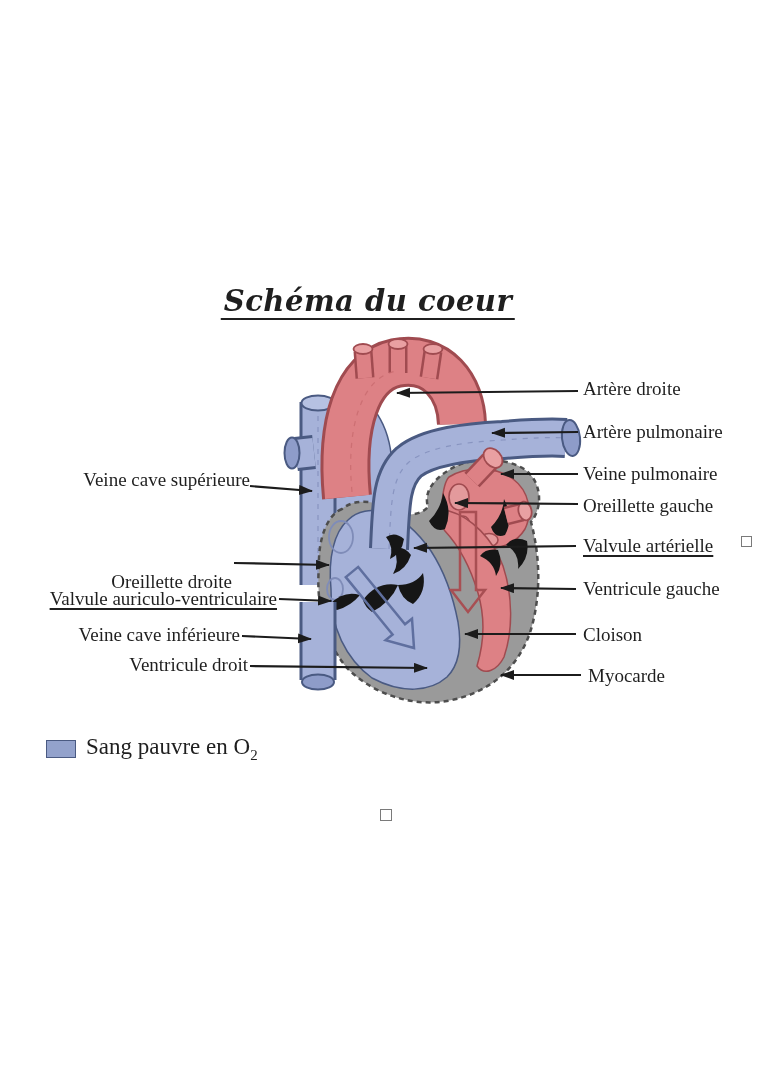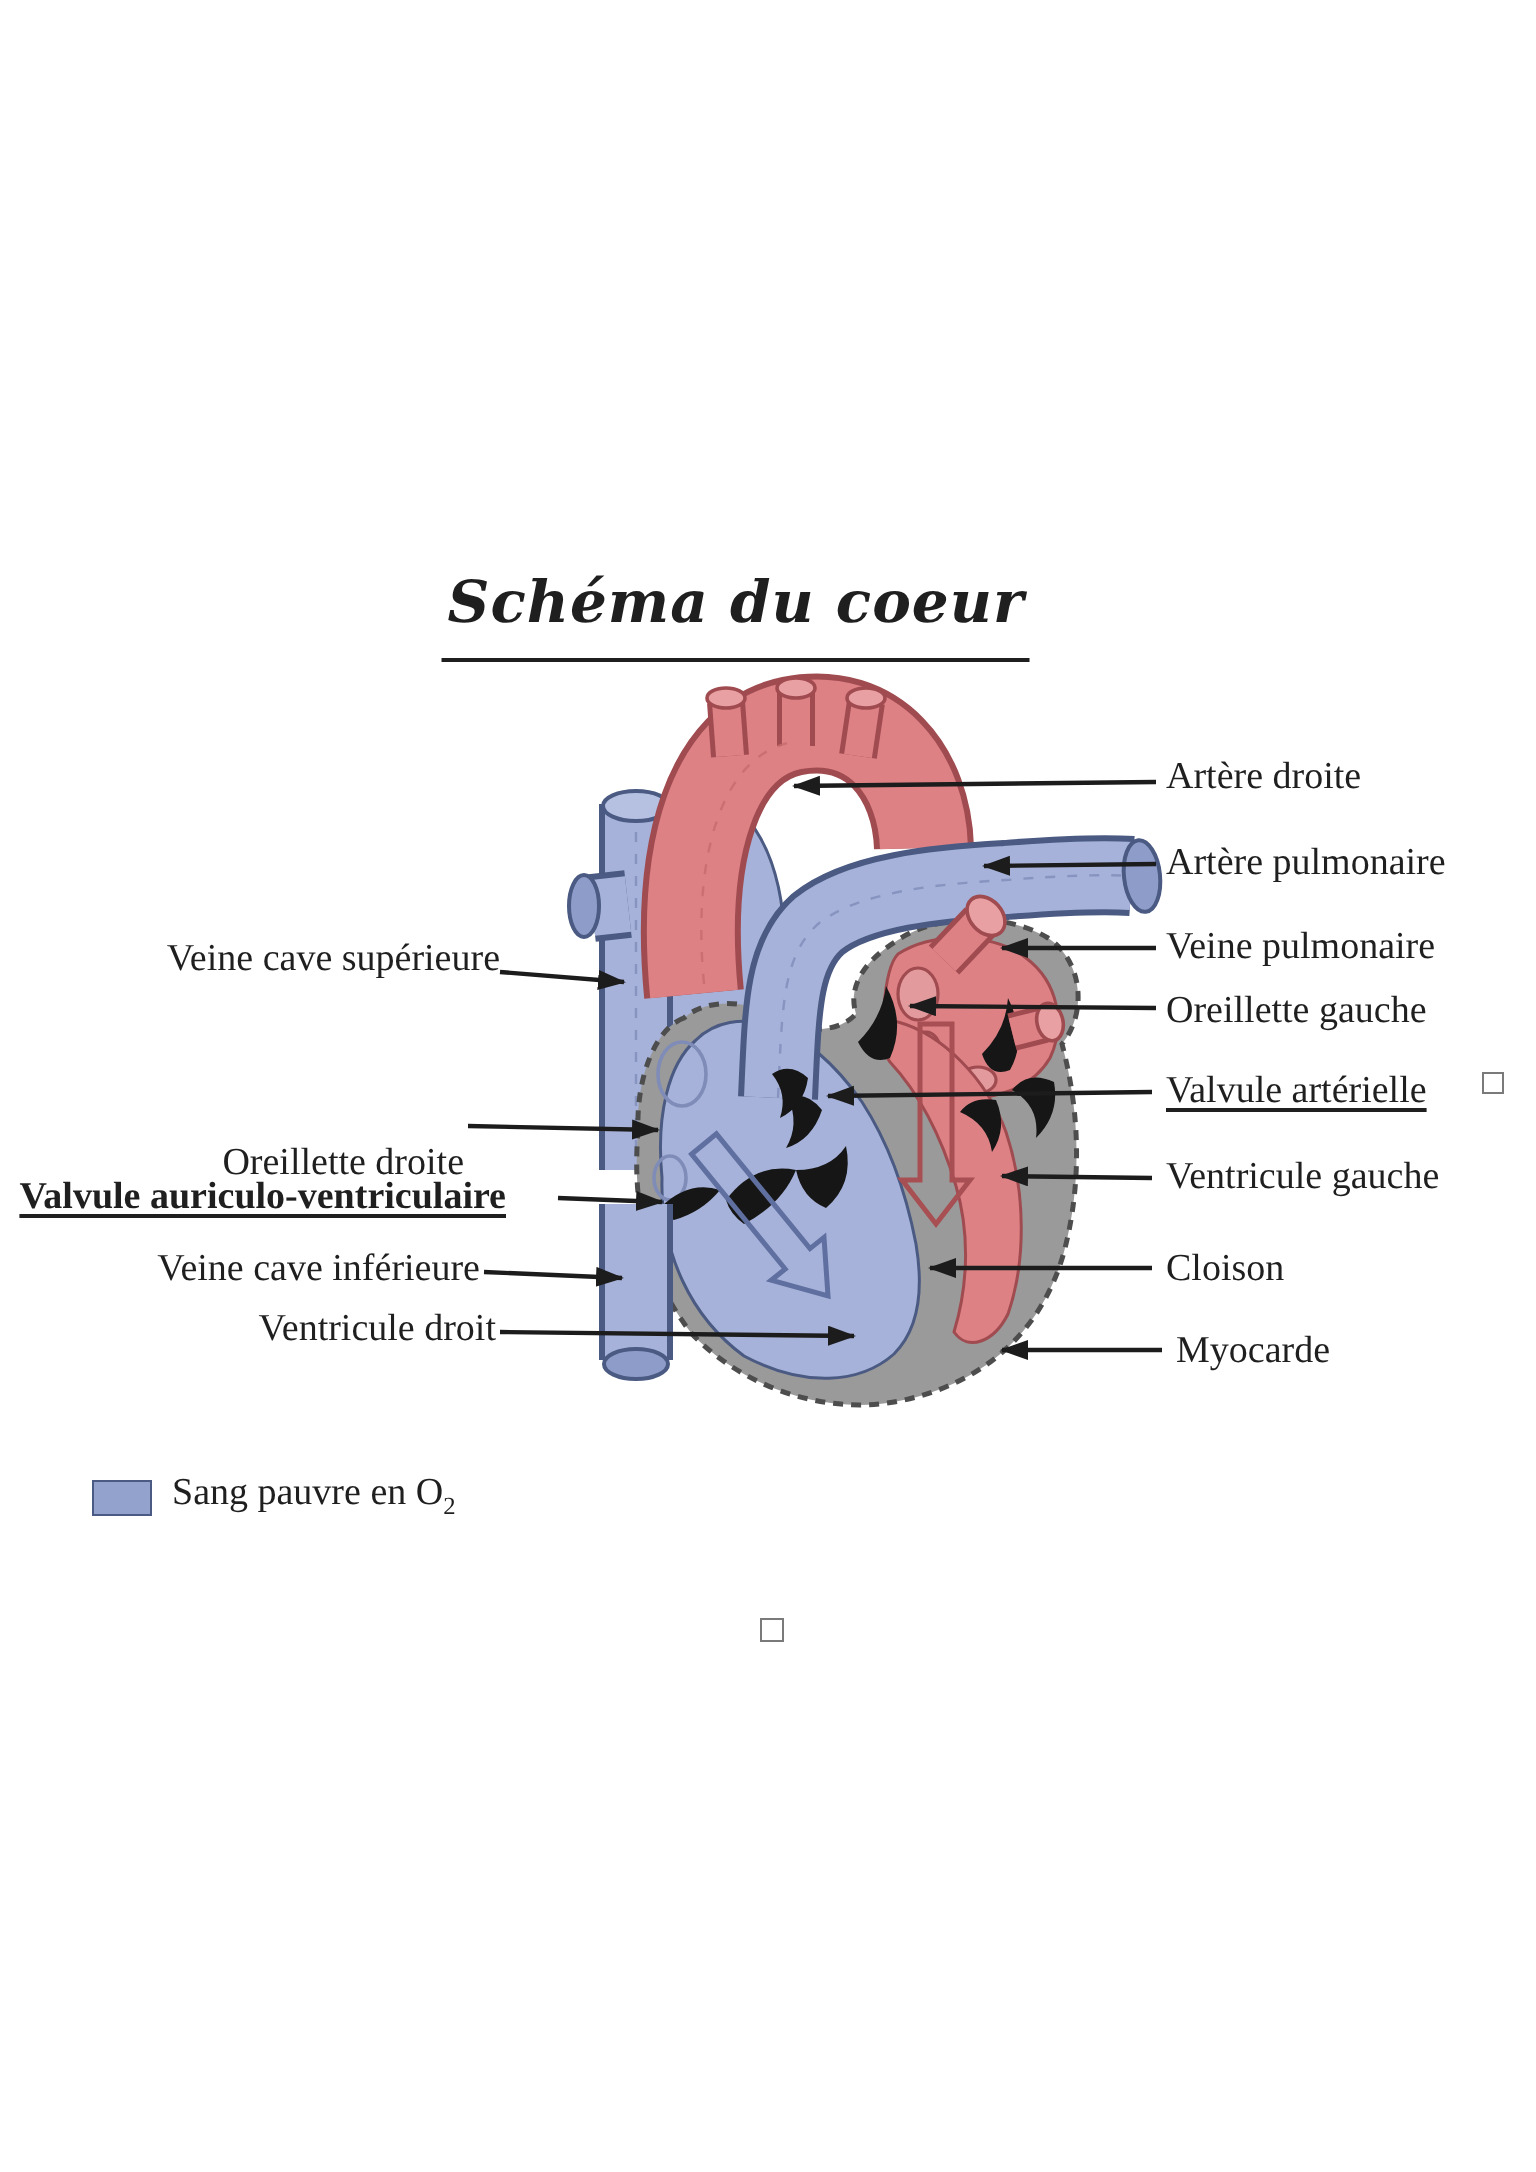--- a/index.html
+++ b/index.html
@@ -5,34 +5,34 @@
   html,body{margin:0;padding:0;}
   body{
     width:768px;height:1086px;position:relative;background:#ffffff;
     font-family:"Liberation Serif","DejaVu Serif",serif;color:var(--ink,#1f1f1f);
     overflow:hidden;
   }
   .page-title{
     position:absolute;top:284px;left:368px;transform:translateX(-50%);
     font-family:"DejaVu Serif","Liberation Serif",serif;
     font-size:29px;font-weight:bold;font-style:italic;letter-spacing:.5px;
-    border-bottom:2.5px solid var(--ink,#1f1f1f);padding:0 3px 11px 3px;white-space:nowrap;
+    border-bottom:2.5px solid var(--ink,#1f1f1f);padding:0 3px 0 3px;white-space:nowrap;
   }
   .lbl{
     position:absolute;font-size:19px;line-height:21px;white-space:nowrap;
   }
   .lbl.left{text-align:right;}
   .lbl.u{text-decoration:underline;text-decoration-thickness:1.5px;text-underline-offset:3px;}
   svg.diagram{position:absolute;left:0;top:0;}
   .legend{position:absolute;left:46px;top:735px;}
   .legend-row{display:flex;align-items:center;height:27px;}
   .swatch{width:30px;height:18px;margin-right:10px;box-sizing:border-box;}
   .swatch-blue{background:var(--legend-blue,#93a2cc);border:1.5px solid var(--blood-blue-dark,#4a5a82);}
   .swatch-red{background:var(--legend-red,#dd7e80);border:1.5px solid var(--blood-red-dark,#a04b50);}
-  .legend-text{font-size:19px;}
+  .legend-text{font-size:23px;}
   .legend-text sub{font-size:.65em;}
   .sq{position:absolute;border:1.2px solid #7a7a7a;background:transparent;}
   .sq1{left:741px;top:536px;width:9px;height:9px;}
   .sq2{left:380px;top:809px;width:10px;height:10px;}
 </style>
 </head>
 <body>
 
 <div class="page-title">Schéma du coeur</div>
 
@@ -155,21 +155,21 @@
     <line x1="578" y1="504" x2="455" y2="503" marker-end="url(#ah)"></line>
     <line x1="576" y1="546" x2="414" y2="548" marker-end="url(#ah)"></line>
     <line x1="576" y1="589" x2="501" y2="588" marker-end="url(#ah)"></line>
     <line x1="576" y1="634" x2="465" y2="634" marker-end="url(#ah)"></line>
     <line x1="581" y1="675" x2="501" y2="675" marker-end="url(#ah)"></line>
   </g>
 </svg>
 
 <div class="lbl left" style="top:469px;right:518px;">Veine cave supérieure</div>
 <div class="lbl left" style="top:536px;right:536px;margin-top:35px;">Oreillette droite</div>
-<div class="lbl left u" style="top:588px;right:515px;font-weight:bold;">Valvule auriculo-ventriculaire</div>
+<div class="lbl left u" style="top:588px;right:491px;">Valvule auriculo-ventriculaire</div>
 <div class="lbl left" style="top:624px;right:528px;">Veine cave inférieure</div>
 <div class="lbl left" style="top:654px;right:520px;">Ventricule droit</div>
 
 <div class="lbl" style="top:378px;left:583px;">Artère droite</div>
 <div class="lbl" style="top:421px;left:583px;">Artère pulmonaire</div>
 <div class="lbl" style="top:463px;left:583px;">Veine pulmonaire</div>
 <div class="lbl" style="top:495px;left:583px;">Oreillette gauche</div>
 <div class="lbl u" style="top:535px;left:583px;">Valvule artérielle</div>
 <div class="lbl" style="top:578px;left:583px;text-align:center;">Ventricule gauche</div>
 <div class="lbl" style="top:624px;left:583px;">Cloison</div>

